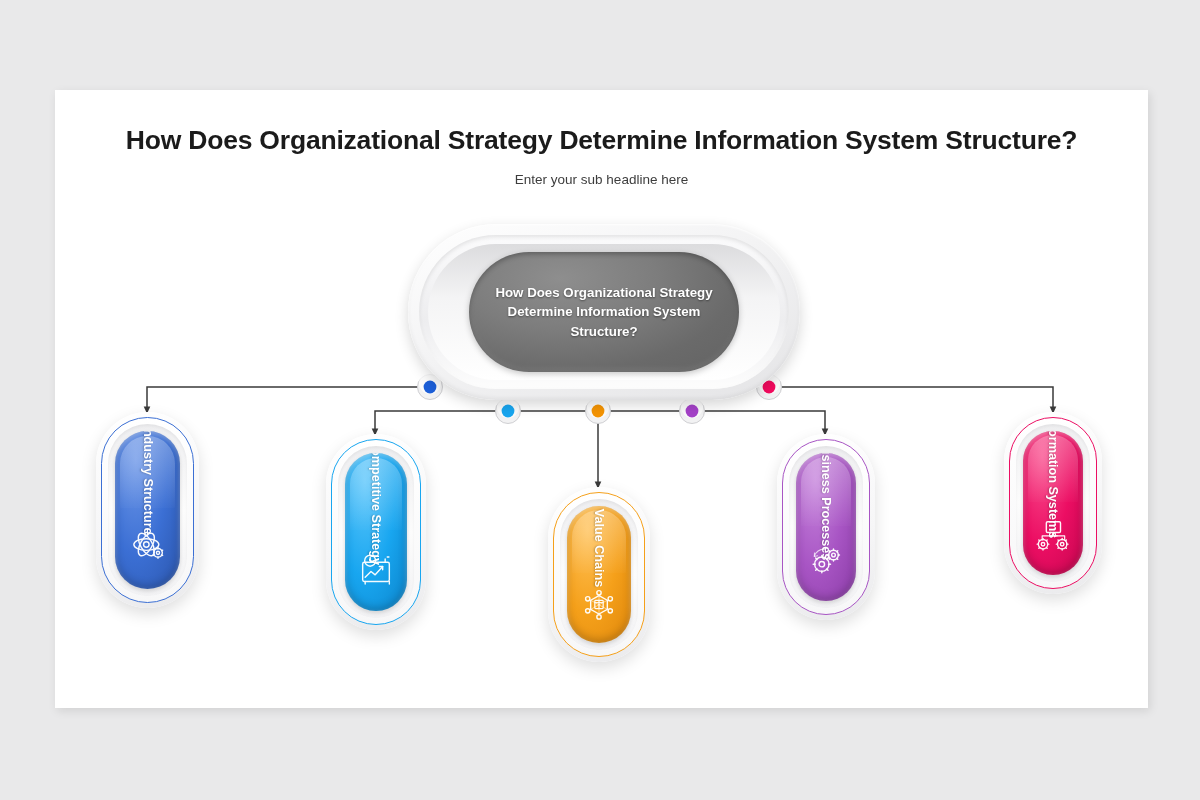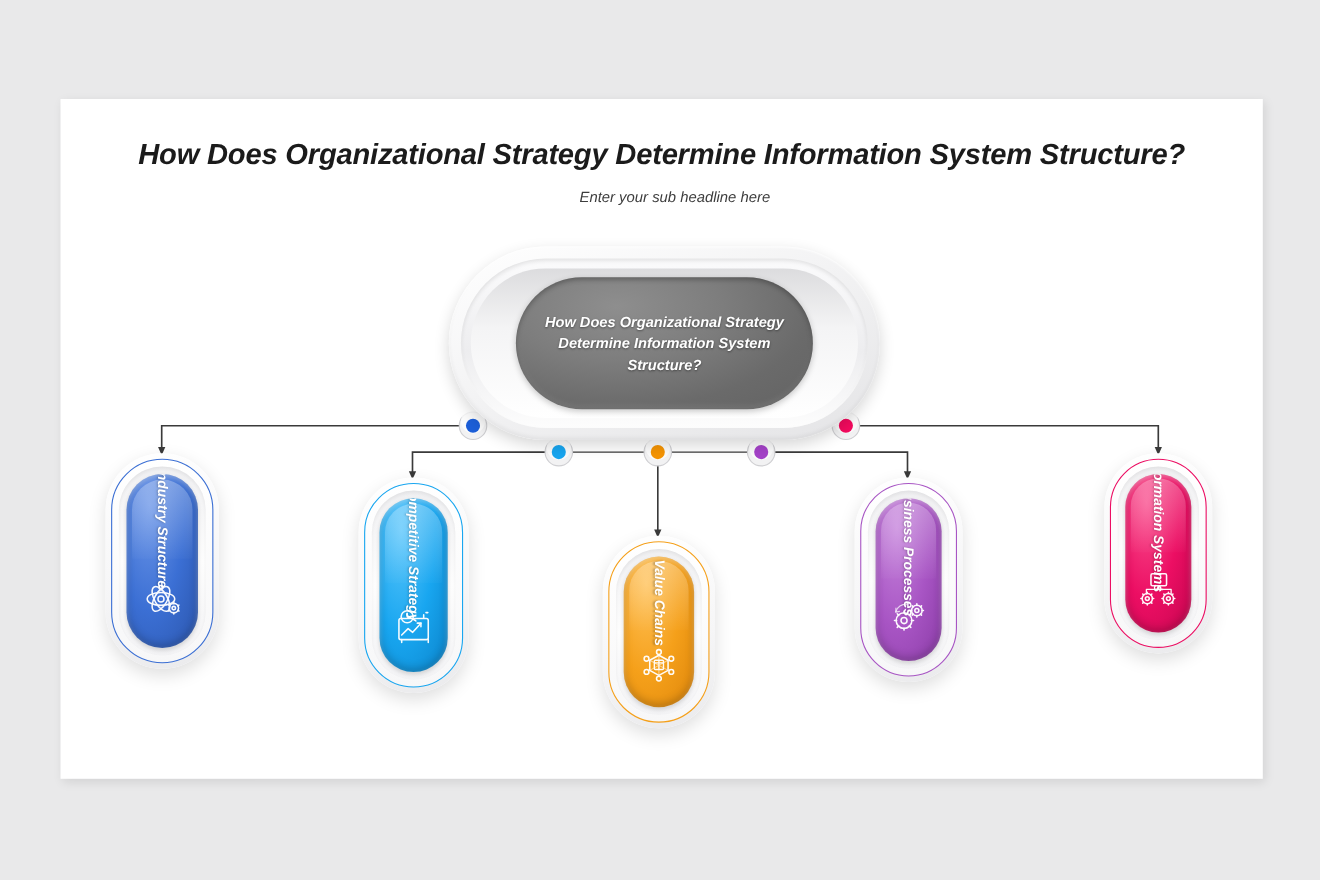--- a/index.html
+++ b/index.html
@@ -10,21 +10,20 @@
     width: 1200px;
     height: 800px;
     background: #e9e9ea;
     font-family: "Liberation Sans", sans-serif;
     overflow: hidden;
   }
   #stage {
     position: relative;
     width: 1200px;
     height: 800px;
-    font-style: italic;
   }
 
   
   #slide {
     position: absolute;
     left: 55px;
     top: 90px;
     width: 1093px;
     height: 618px;
     background: #ffffff;
@@ -39,21 +38,21 @@
     width: 1093px;
     text-align: center;
     font-size: 26.5px;
     font-weight: bold;
     color: #1b1b1b;
     letter-spacing: -0.2px;
     white-space: nowrap;
   }
   #subtitle {
     position: absolute;
-    left: 12px;
+    left: 0;
     top: 82px;
     width: 1093px;
     text-align: center;
     font-size: 13.5px;
     color: #3d3d3d;
   }
 
   
   #wires {
     position: absolute;

